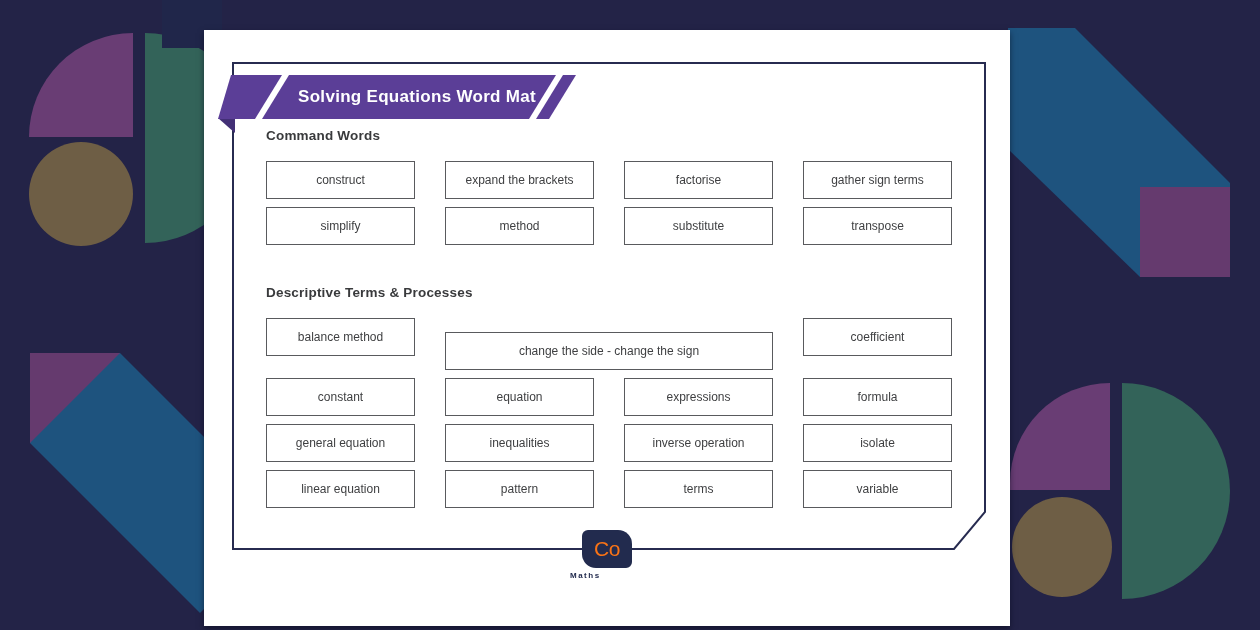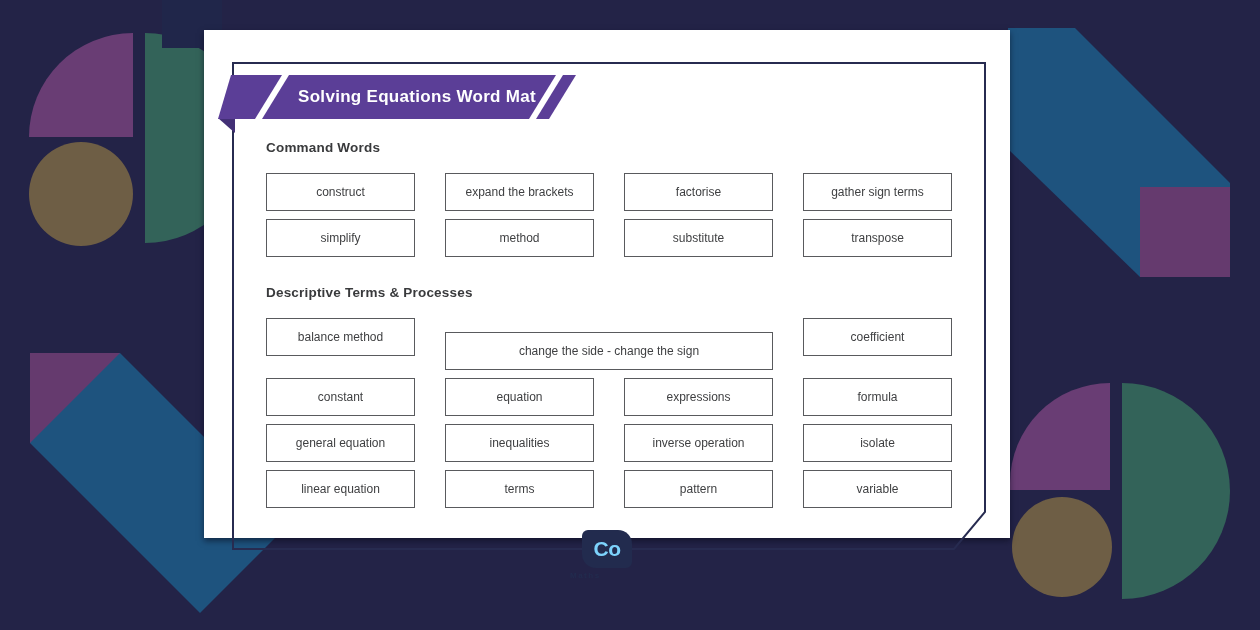--- a/index.html
+++ b/index.html
@@ -28,40 +28,40 @@
     clip-path: polygon(1008px 28px, 1075px 28px, 1230px 183px, 1230px 277px, 1140px 277px, 1008px 149px);
   }
   .square-tr       { left: 1140px; top: 187px; width: 90px;  height: 90px;  background: var(--decor-purple-square, #653a6e); }
   .quarter-br      { left: 1010px; top: 383px; width: 100px; height: 107px; border-radius: 107px 0 0 0; background: var(--decor-purple, #693d74); }
   .circle-right    { left: 1012px; top: 497px; width: 100px; height: 100px; border-radius: 50%;        background: var(--decor-olive, #6e5e45); }
   .dshape-br       { left: 1122px; top: 383px; width: 108px; height: 216px; border-radius: 0 108px 108px 0; background: var(--decor-teal, #336359); }
 
   
   .card {
     position: absolute; left: 204px; top: 30px;
-    width: 806px; height: 508px;
+    width: 806px; height: 596px;
     background: var(--card-bg, #ffffff);
     box-shadow: 0 3px 6px rgba(8, 10, 26, 0.55);
   }
   .card-svg { position: absolute; left: 0; top: 0; width: 806px; height: 568px; display: block; }
   .frame-path   { fill: none; stroke: var(--frame, #272b50); stroke-width: 2px; }
   .banner-body  { fill: var(--banner-purple, #5b3e97); }
   .banner-fold  { fill: var(--banner-fold, #433076); }
   .banner-slash { fill: var(--card-bg, #ffffff); }
 
   .banner-title {
     position: absolute; left: 84px; top: 45px; width: 258px; height: 44px;
     display: flex; align-items: center; justify-content: center;
     color: #ffffff; font-weight: bold; font-size: 17px; letter-spacing: 0.3px;
     white-space: nowrap;
   }
 
   
   .section { position: absolute; left: 62px; }
-  .section-cw { top: 110px; }
+  .section-cw { top: 98px; }
   .section-dt { top: 255px; }
   .section-heading {
     font-size: 13.5px; line-height: 16px; font-weight: bold;
     color: var(--heading-text, #393a3c); letter-spacing: 0.2px;
   }
   .word-grid {
     margin-top: 17px;
     display: grid;
     grid-template-columns: repeat(4, 149px);
     gap: 8px 30px;
@@ -75,21 +75,21 @@
     font-size: 12px; color: var(--box-text, #3e3f41);
     white-space: nowrap;
   }
 
   
   .logo-box {
     position: absolute; left: 378px; top: 500px; width: 50px; height: 38px;
     background: var(--logo-navy, #222b4e);
     border-radius: 6px 14px 6px 14px;
     display: flex; align-items: center; justify-content: center;
-    color: #7dd3fc; font-weight: bold; font-size: 21px; letter-spacing: -0.5px;
+    color: #f97316; font-weight: normal; font-size: 21px; letter-spacing: -0.5px;
   }
   .logo-brand {
     position: absolute; left: 366px; top: 541px; width: 74px;
     text-align: left; font-size: 8px; font-weight: bold;
     letter-spacing: 1.5px; color: var(--logo-navy, #222b4e);
   }
 </style>
 </head>
 <body style="--page-bg: #232347; --card-bg: #ffffff; --frame: #272b50; --banner-purple: #5b3e97; --banner-fold: #433076; --heading-text: #393a3c; --box-border: #595a5d; --box-text: #3e3f41; --logo-navy: #222b4e; --decor-purple: #693d74; --decor-purple-square: #653a6e; --decor-teal: #336359; --decor-olive: #6e5e45; --decor-blue: #1e537e; --decor-navy-square: #20264a;">
 
@@ -143,21 +143,21 @@
         <div class="word-box">coefficient</div>
         <div class="word-box">constant</div>
         <div class="word-box">equation</div>
         <div class="word-box">expressions</div>
         <div class="word-box">formula</div>
         <div class="word-box">general equation</div>
         <div class="word-box">inequalities</div>
         <div class="word-box">inverse operation</div>
         <div class="word-box">isolate</div>
         <div class="word-box">linear equation</div>
+        <div class="word-box">pattern</div>
         <div class="word-box">terms</div>
-        <div class="word-box">pattern</div>
         <div class="word-box">variable</div>
       </div>
   </div>
 
   <div class="logo-box">Co</div>
   <div class="logo-brand">Maths</div>
 </div>
 
 </body></html>

